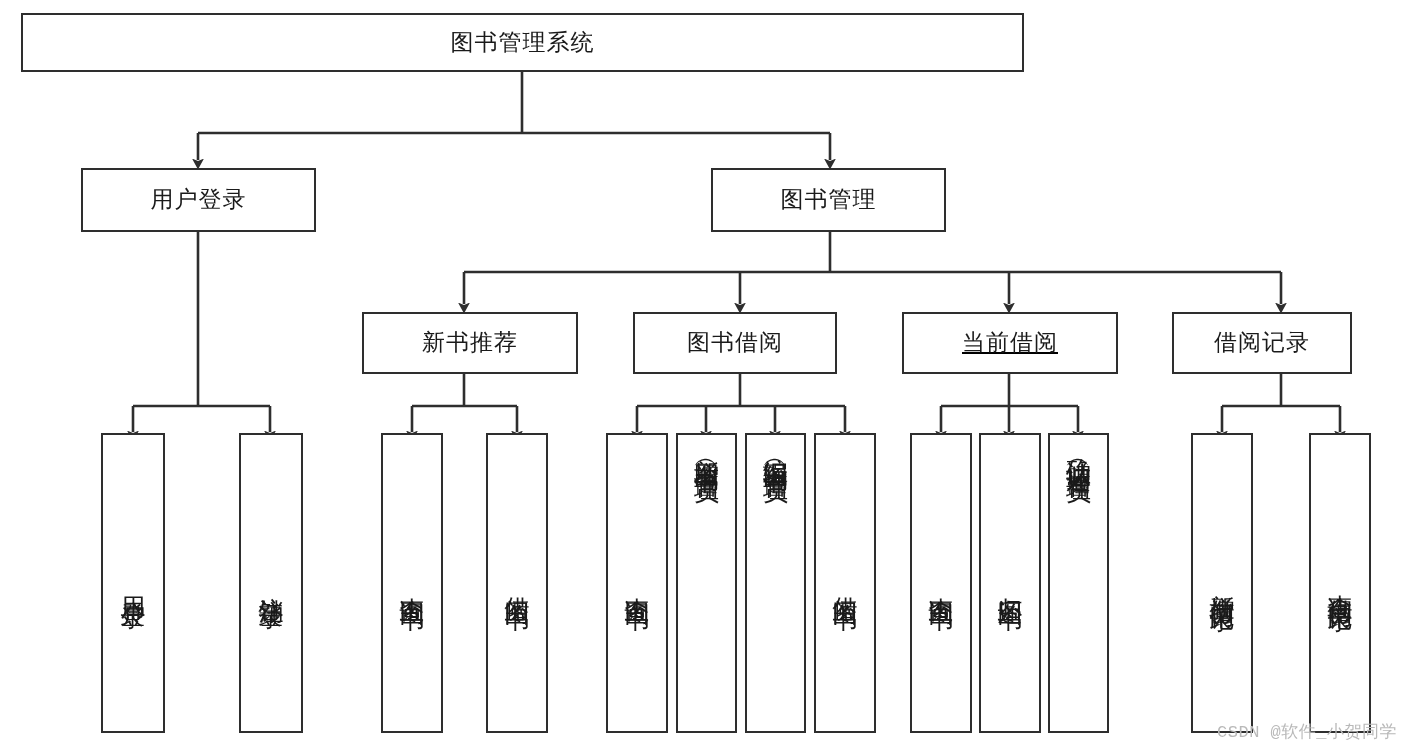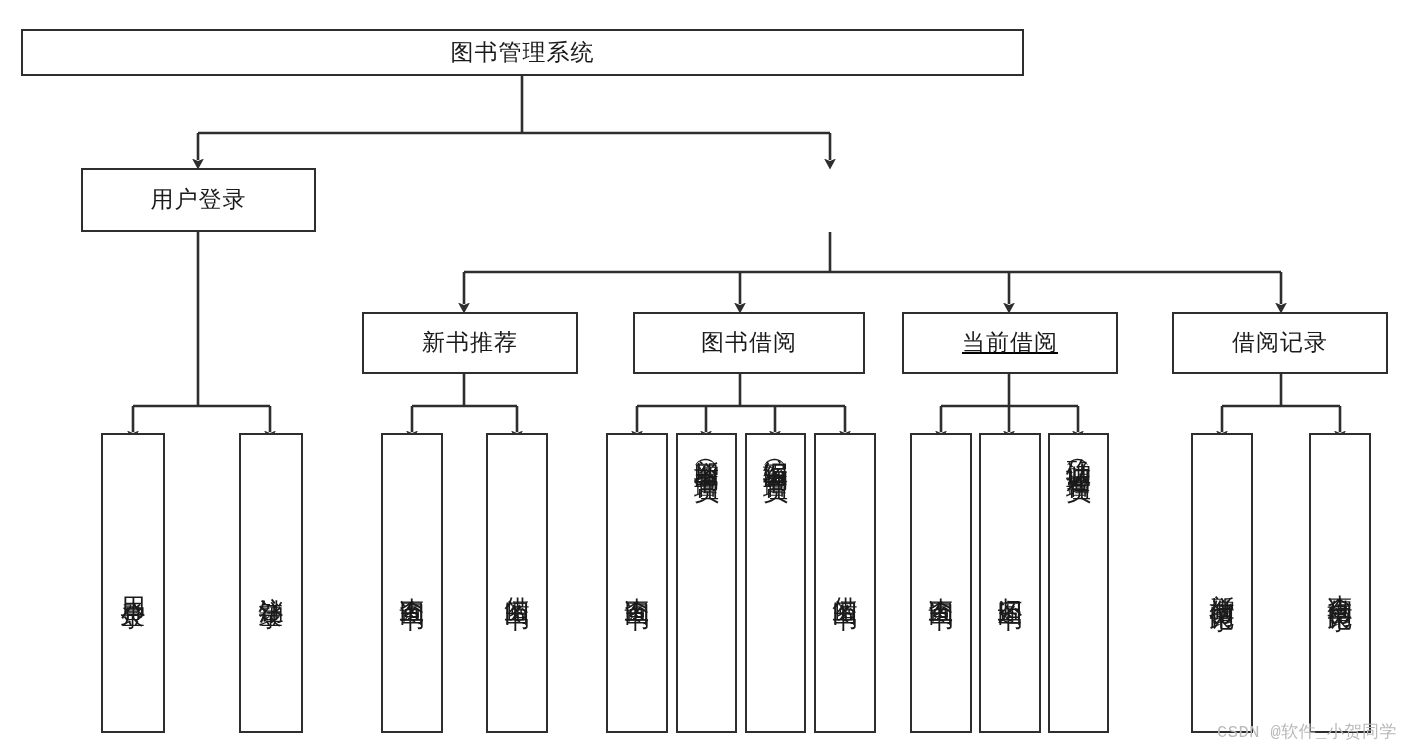--- a/index.html
+++ b/index.html
@@ -130,38 +130,41 @@
       <path d="M1009,406 L1009,432" marker-end="url(#arrow)"></path>
       <path d="M1078,406 L1078,432" marker-end="url(#arrow)"></path>
 
       <path d="M1281,374 L1281,406"></path>
       <path d="M1222,406 L1340,406"></path>
       <path d="M1222,406 L1222,432" marker-end="url(#arrow)"></path>
       <path d="M1340,406 L1340,432" marker-end="url(#arrow)"></path>
     </g>
   </svg>
 
-  <div class="node root horiz" style="left:21px; top:29px; width:1003px; height:47px;">
+  <div class="node root horiz" style="left:21px; top:13px; width:1003px; height:59px;">
     <span class="label">图书管理系统</span>
   </div>
 
   <div class="node horiz" style="left:81px; top:168px; width:235px; height:64px;">
     <span class="label">用户登录</span>
   </div>
+  <div class="node horiz" style="left:711px; top:168px; width:235px; height:64px;">
+    <span class="label">图书管理</span>
+  </div>
 
   <div class="node horiz" style="left:362px; top:312px; width:216px; height:62px;align-items:center;">
     <span class="label">新书推荐</span>
   </div>
-  <div class="node horiz" style="left:633px; top:312px; width:232px; height:62px;justify-content:center;">
+  <div class="node horiz" style="left:633px; top:312px; width:204px; height:62px;justify-content:center;">
     <span class="label">图书借阅</span>
   </div>
   <div class="node horiz" style="left:902px; top:312px; width:216px; height:62px;text-decoration:underline;">
     <span class="label">当前借阅</span>
   </div>
-  <div class="node horiz" style="left:1172px; top:312px; width:216px; height:62px;">
+  <div class="node horiz" style="left:1172px; top:312px; width:180px; height:62px;">
     <span class="label">借阅记录</span>
   </div>
 
   <div class="node vert centered" style="left:101px; top:433px; width:64px; height:300px;">
     <span class="label">用户登录</span>
   </div>
   <div class="node vert centered" style="left:239px; top:433px; width:64px; height:300px;">
     <span class="label">注销登录</span>
   </div>
 

